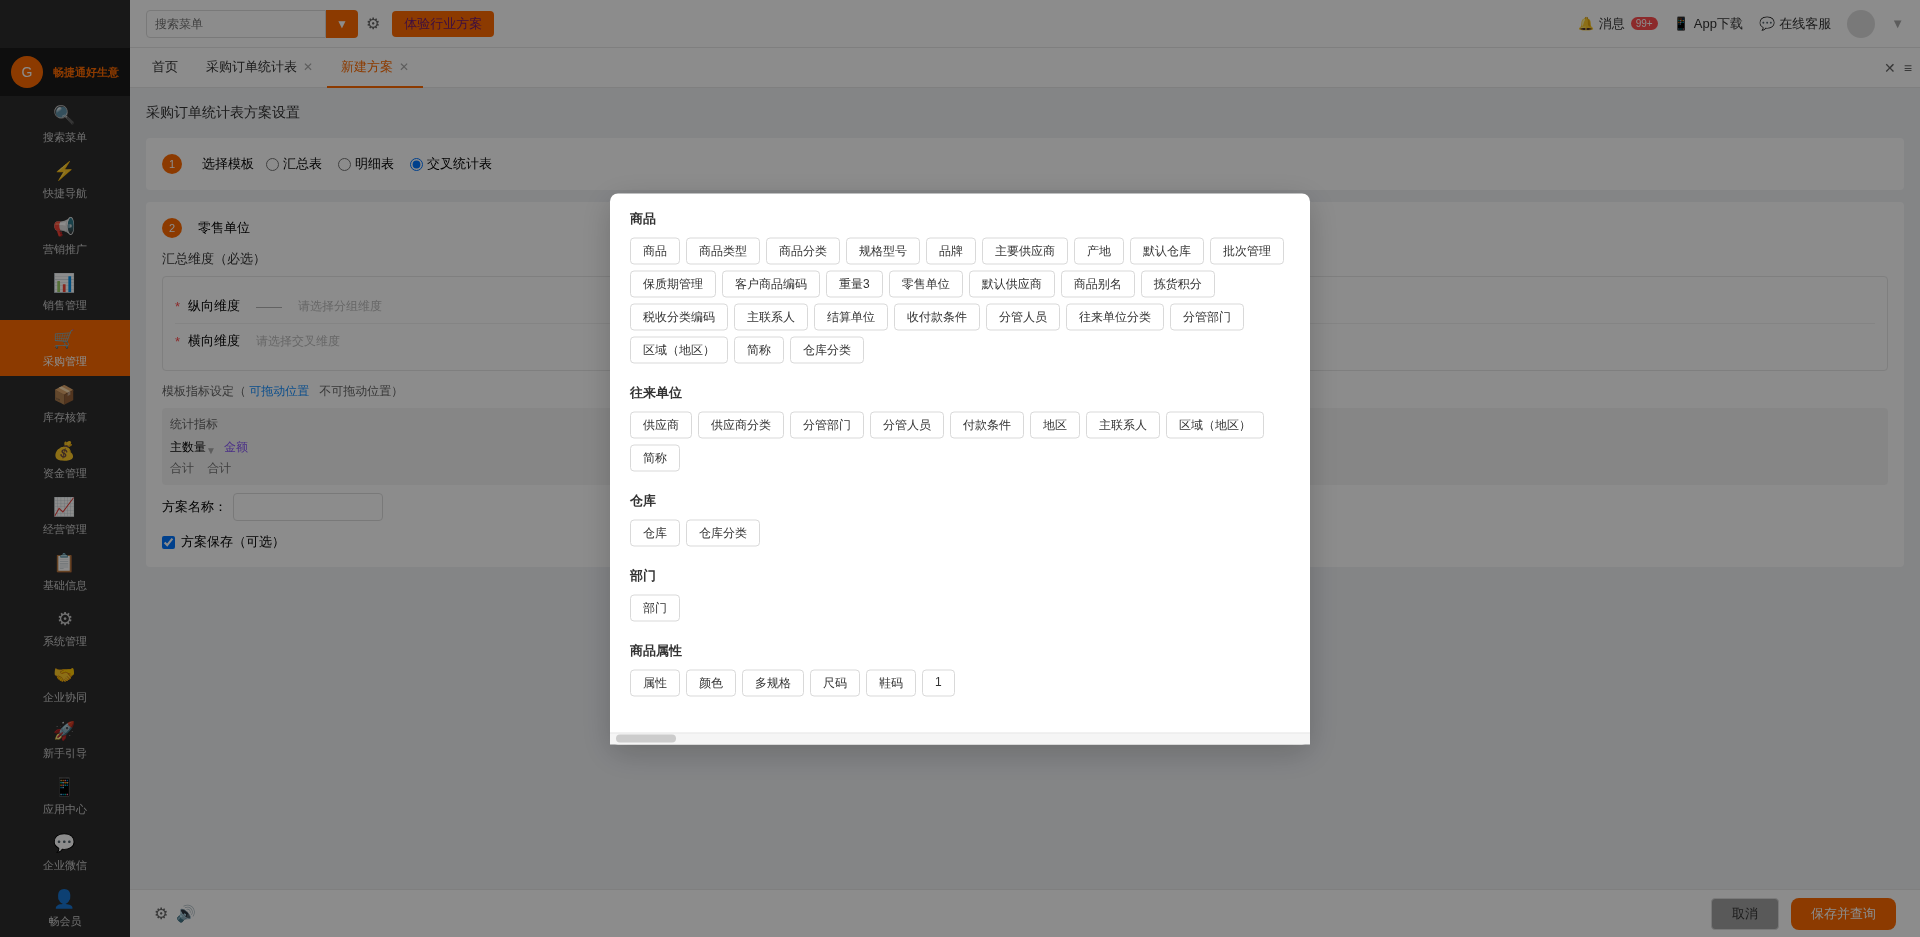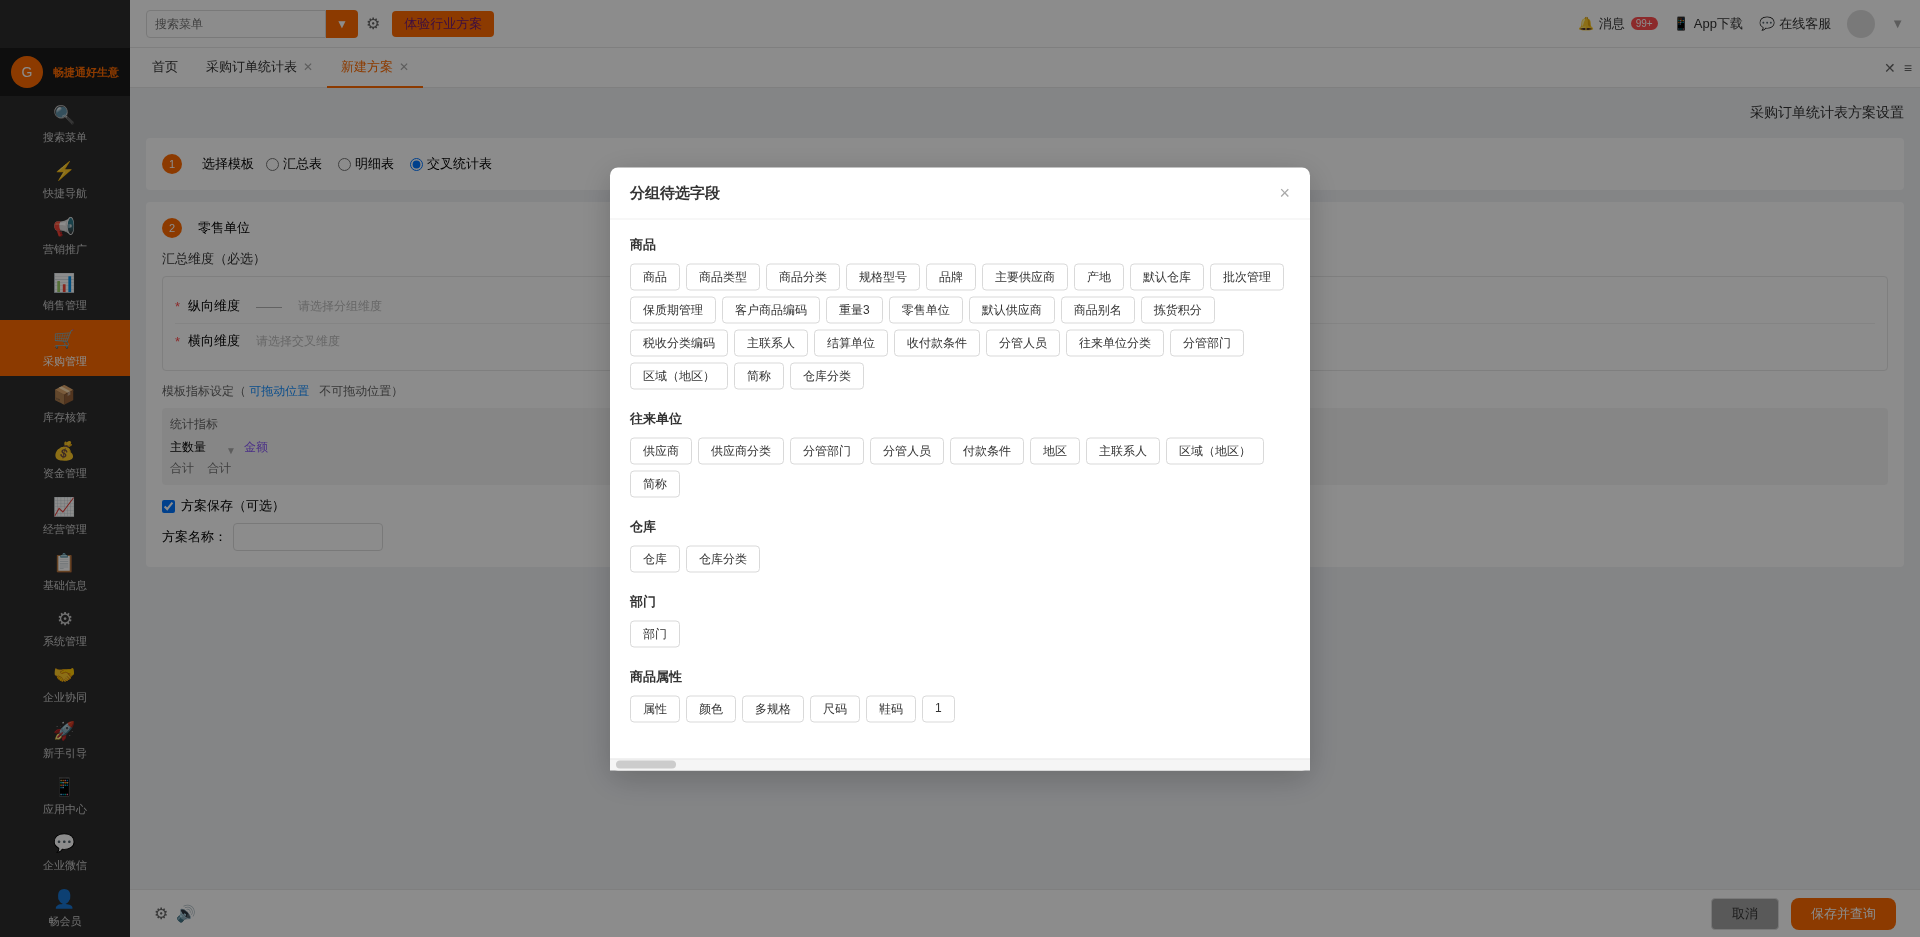--- a/index.html
+++ b/index.html
@@ -72,21 +72,21 @@
       justify-content: center; cursor: pointer; color: #ccc; font-size: 11px; gap: 4px;
     }
     .sidebar-item.active { background: #ff6b00; color: #fff; }
     .sidebar-icon { font-size: 18px; }
 
     
     .main-content {
       position: fixed; top: 88px; left: 130px; right: 0; bottom: 48px;
       overflow: auto; padding: 16px;
     }
-    .page-title { font-size: 14px; color: #333; margin-bottom: 16px; text-align: right; }
+    .page-title { font-size: 14px; color: #333; margin-bottom: 16px; }
 
     
     .bottom-bar {
       position: fixed; bottom: 0; left: 130px; right: 0; height: 48px;
       background: #fff; border-top: 1px solid #e8e8e8;
       display: flex; align-items: center; justify-content: flex-end; padding: 0 24px; gap: 12px; z-index: 99;
     }
     .btn-cancel {
       height: 32px; padding: 0 20px; border: 1px solid #ddd; background: #a3a3a3;
       border-radius: 4px; cursor: pointer; font-size: 13px; color: #333;
@@ -301,56 +301,52 @@
         <span style="color:#bbb; font-size:12px; margin-left:8px;">请选择交叉维度</span>
       </div>
     </div>
     <div style="font-size:12px; color:#666;">
       模板指标设定（ <span style="color:#1890ff;">可拖动位置</span> &nbsp; 不可拖动位置）
     </div>
     <div style="margin-top:8px;">
       <div style="background:#f5f5f5; padding:8px; border-radius:4px; margin-bottom:4px;">
         <span style="font-size:12px; color:#666;">统计指标</span>
         <div style="display:flex; gap:8px; margin-top:6px;">
-          <div style="display:flex; align-items:flex-end; gap:20px;">
+          <div style="display:flex; align-items:flex-end; gap:0;">
             <span style="font-size:12px;">主数量</span>
             <span style="font-size:10px; color:#aaa;">▼</span>
           </div>
           <span style="font-size:12px; color:#8b5cf6;">金额</span>
         </div>
         <div style="font-size:12px; color:#737373; margin-top:4px;">合计 &nbsp;&nbsp; 合计</div>
       </div>
     </div>
+    <div style="display:flex; align-items:center; gap:6px; margin-top:8px;">
+      <span>方案名称：</span>
+      <input type="text" style="width: 150px; height: 28px; border: 1px solid rgb(221, 221, 221); border-radius: 4px; padding: 0px 8px; font-size: 12px;">
+    </div>
     <div style="display:flex; align-items:center; gap:6px; margin-top:12px;">
       <input type="checkbox" checked="" style="">
       <span>方案保存（可选）</span>
-    </div>
-    <div style="display:flex; align-items:center; gap:6px; margin-top:8px;">
-      <span>方案名称：</span>
-      <input type="text" style="width: 150px; height: 28px; border: 1px solid rgb(221, 221, 221); border-radius: 4px; padding: 0px 8px; font-size: 12px;">
     </div>
   </div>
 </div>
 
 <div class="bottom-bar">
   <div class="bottom-left">
     <span class="bottom-icon">⚙</span>
     <span class="bottom-icon">🔊</span>
   </div>
   <button class="btn-cancel">取消</button>
   <button class="btn-save">保存并查询</button>
 </div>
 
 <div class="overlay"></div>
 
 <div class="dialog">
-  <div class="dialog-header">
-    <span class="dialog-title">分组待选字段</span>
-    <span class="dialog-close">×</span>
-  </div>
 
   <div class="dialog-body">
 
     <div class="section">
       <div class="section-title">商品</div>
       <div class="tag-group">
         <span class="tag">商品</span>
         <span class="tag">商品类型</span>
         <span class="tag">商品分类</span>
         <span class="tag">规格型号</span>

